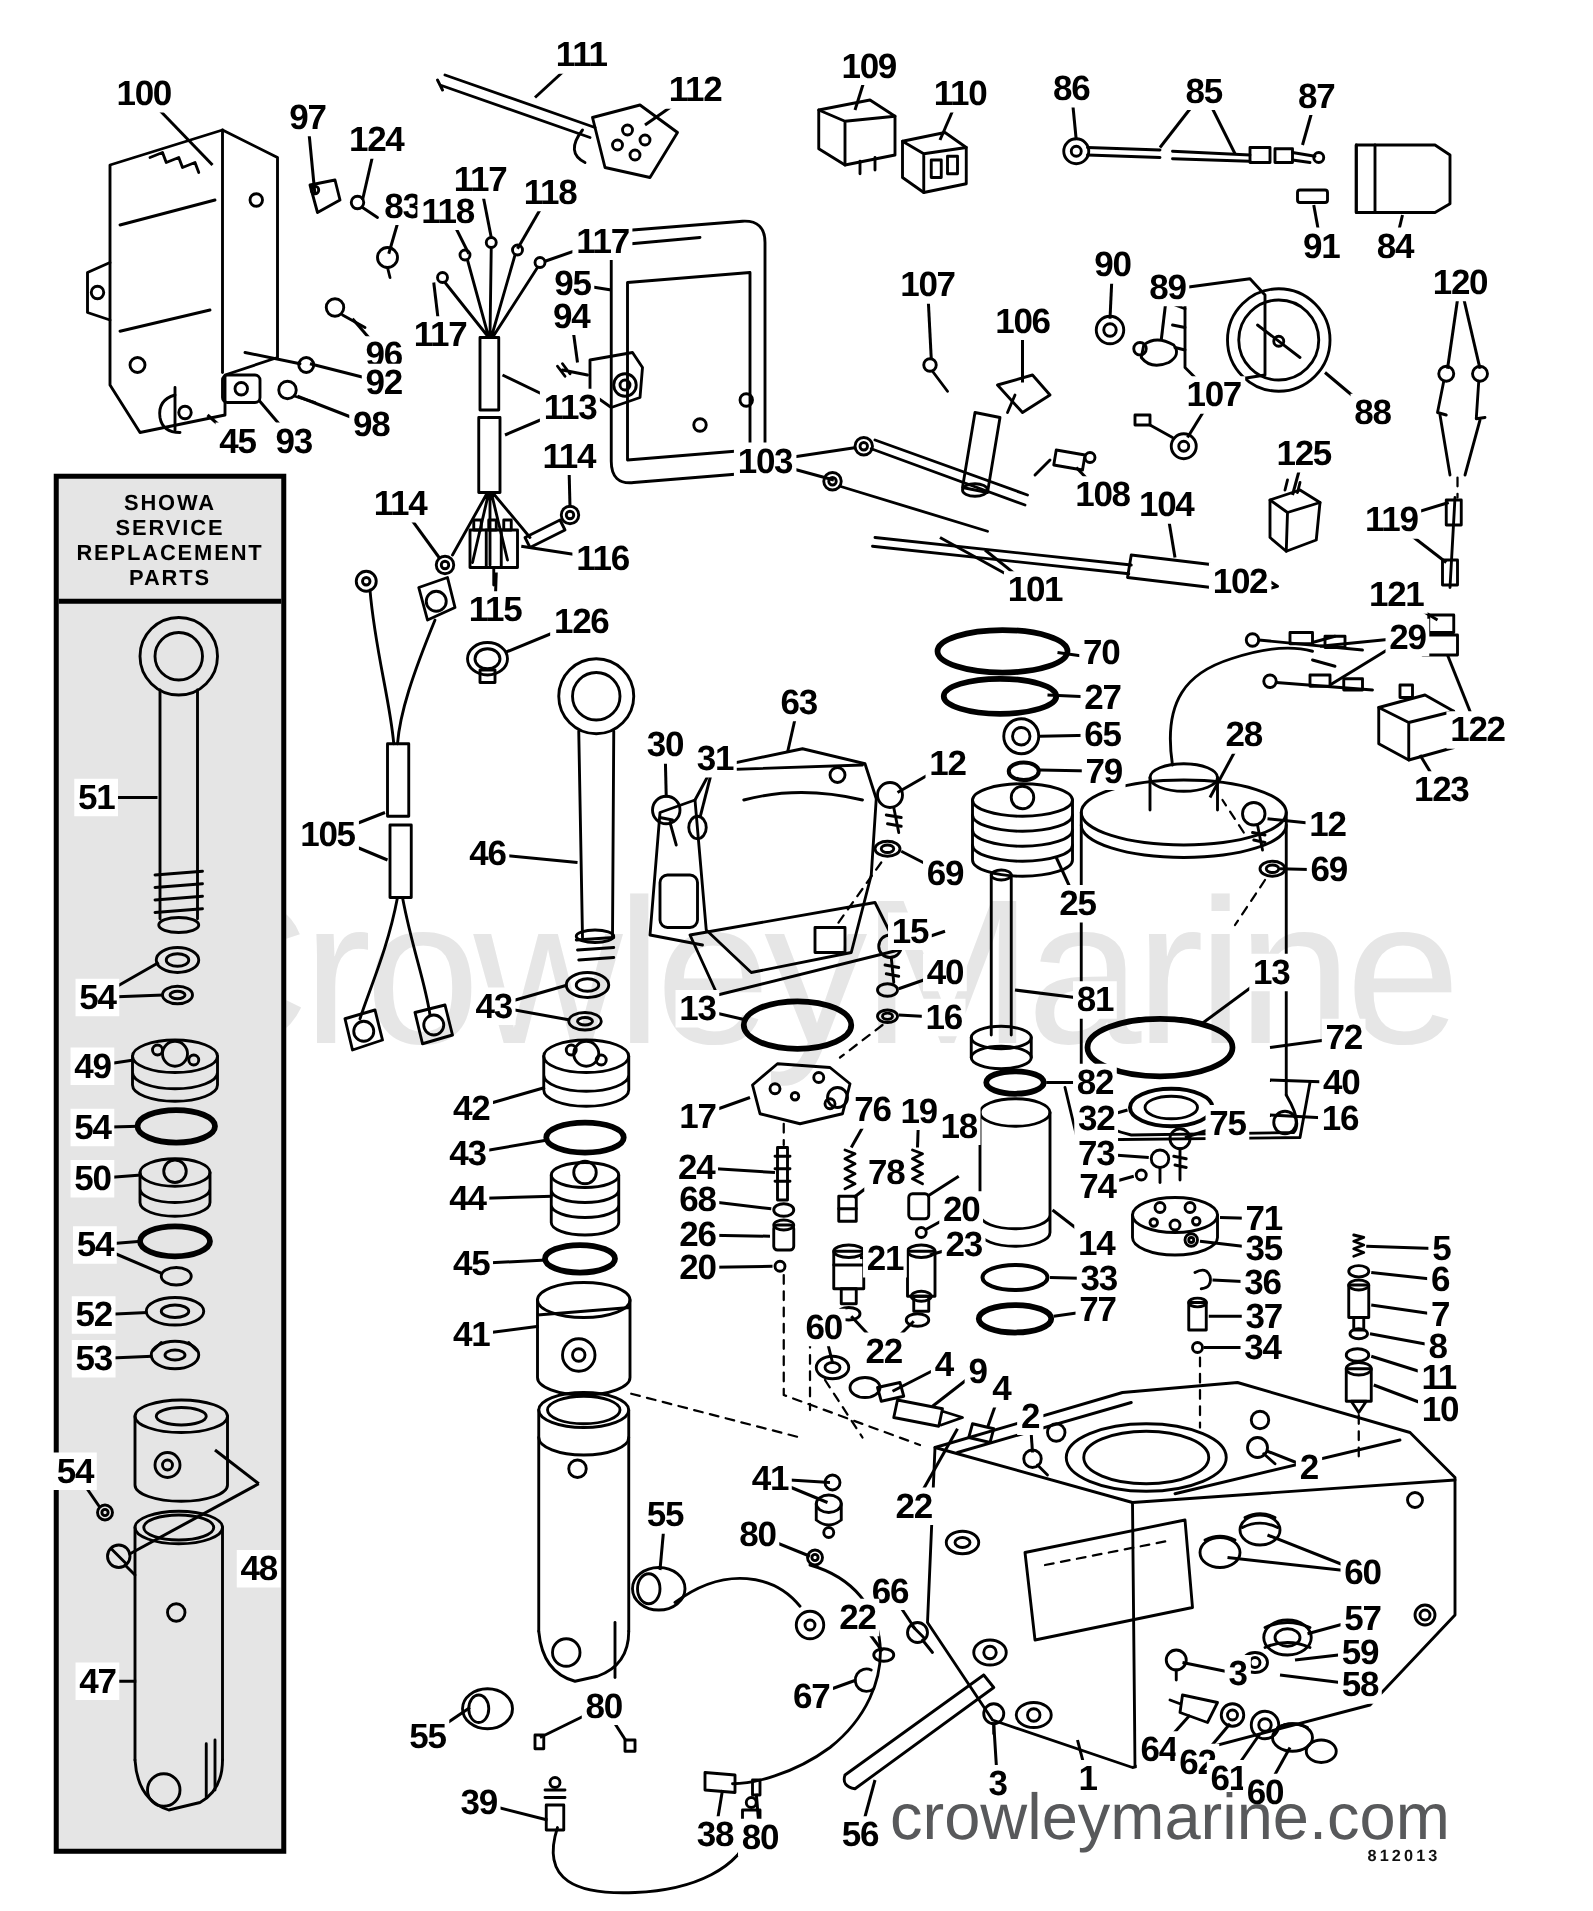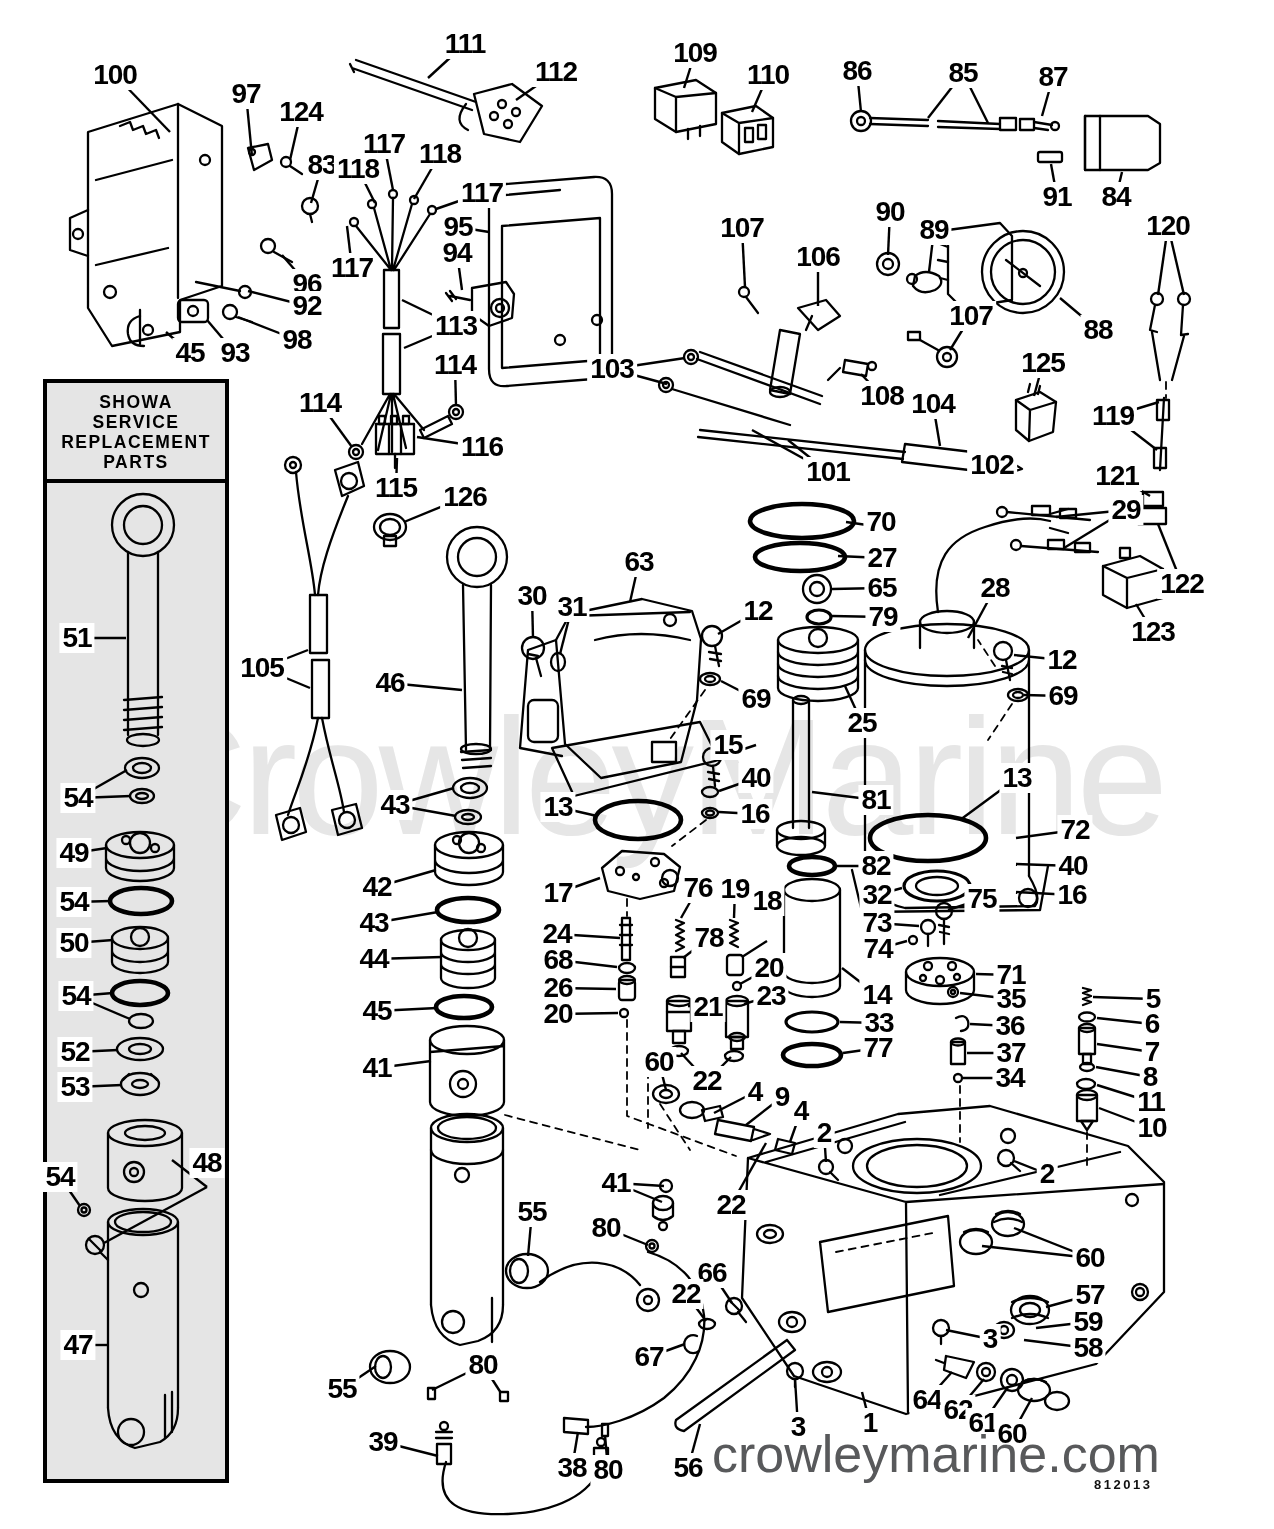--- a/index.html
+++ b/index.html
@@ -842,21 +842,21 @@
       <div class="callout" style="left: 990px; top: 1339px;">3</div>
       <div class="callout" style="left: 77px; top: 638px;">51</div>
       <div class="callout" style="left: 78px; top: 798px;">54</div>
       <div class="callout" style="left: 74px; top: 853px;">49</div>
       <div class="callout" style="left: 74px; top: 902px;">54</div>
       <div class="callout" style="left: 74px; top: 943px;">50</div>
       <div class="callout" style="left: 76px; top: 996px;">54</div>
       <div class="callout" style="left: 75px; top: 1052px;">52</div>
       <div class="callout" style="left: 75px; top: 1087px;">53</div>
       <div class="callout" style="left: 60px; top: 1177px;">54</div>
-      <div class="callout" style="left: 207px; top: 1163px;">48</div>
+      <div class="callout" style="left: 207px; top: 1255px;">48</div>
       <div class="callout" style="left: 78px; top: 1345px;">47</div>
       <div class="callout" style="left: 395px; top: 805px;">43</div>
       <div class="callout" style="left: 377px; top: 887px;">42</div>
       <div class="callout" style="left: 374px; top: 923px;">43</div>
       <div class="callout" style="left: 374px; top: 959px;">44</div>
       <div class="callout" style="left: 377px; top: 1011px;">45</div>
       <div class="callout" style="left: 377px; top: 1068px;">41</div>
     </div>
 
   <div class="site">crowleymarine.com</div>

